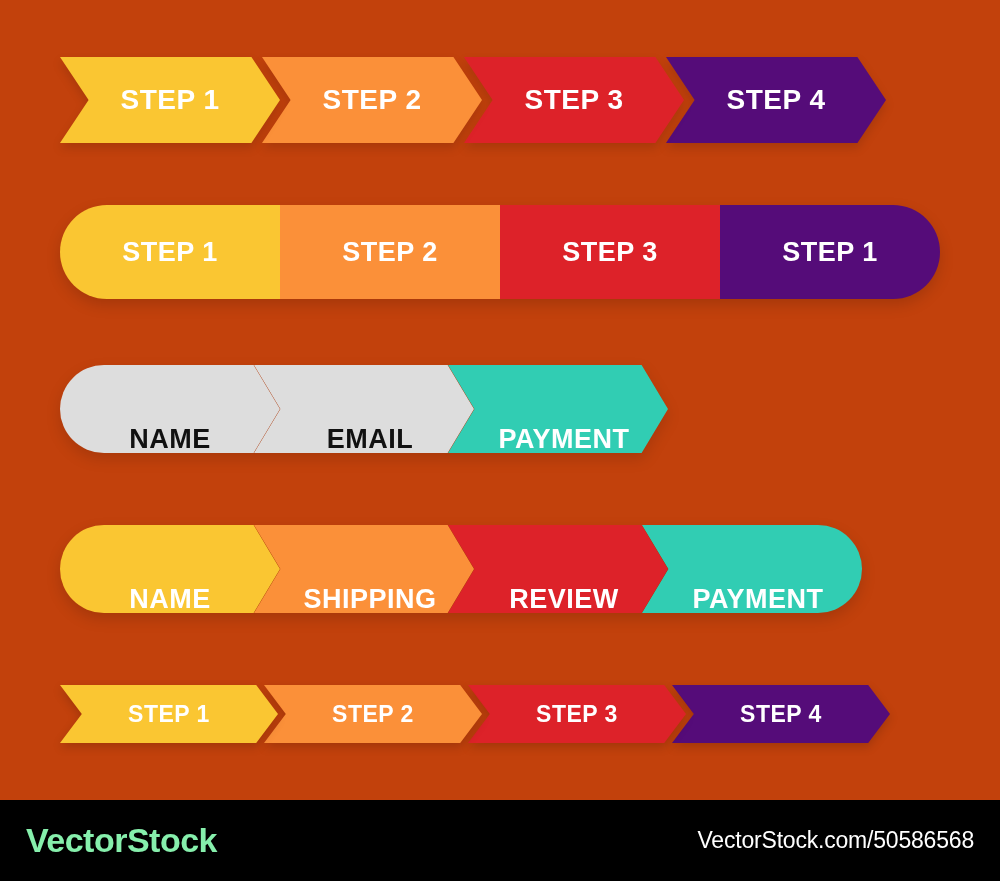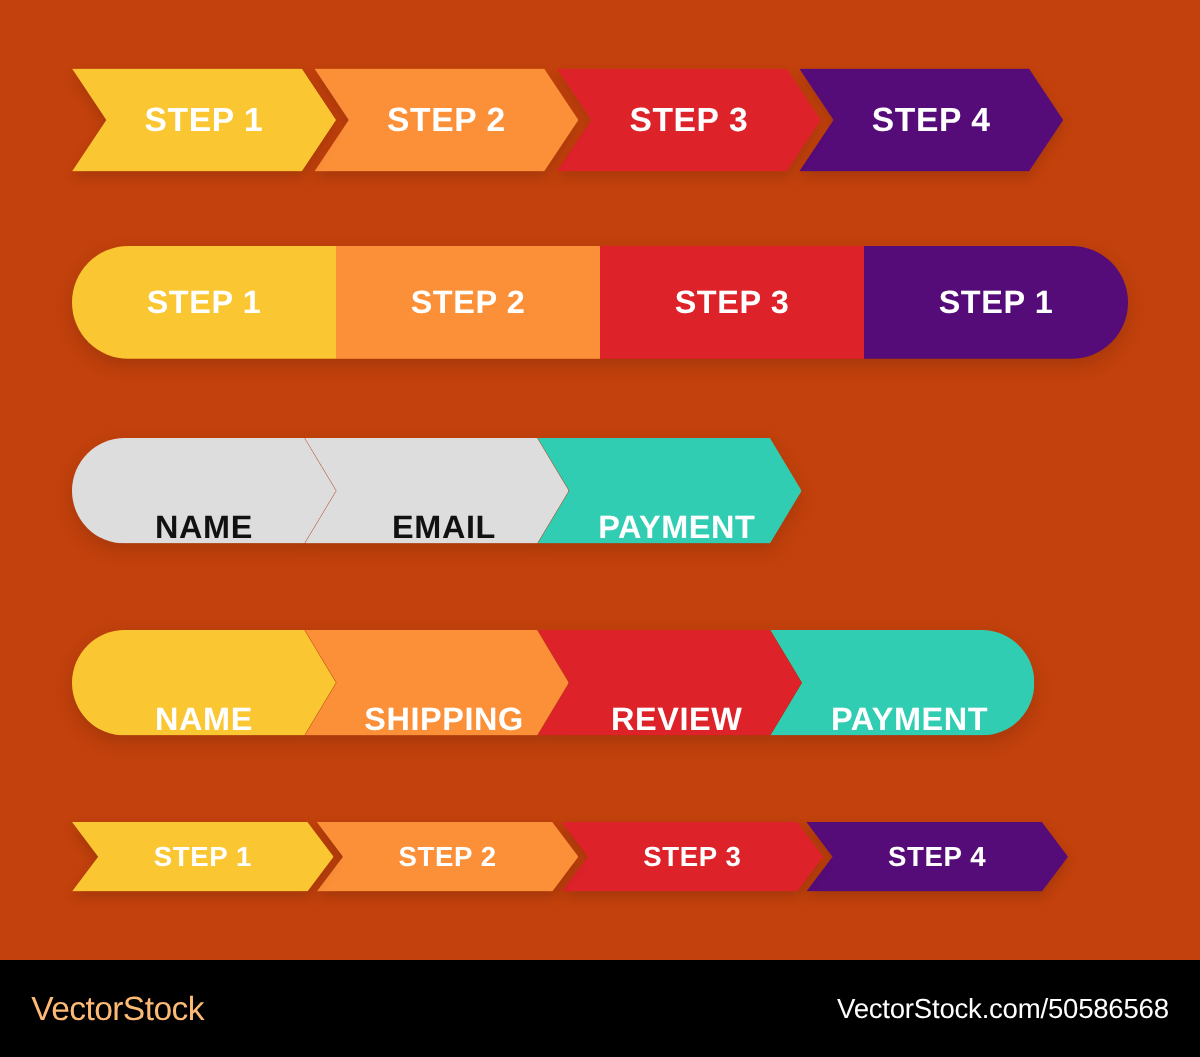--- a/index.html
+++ b/index.html
@@ -138,23 +138,23 @@
     width: 1000px;
     height: 81px;
     background: #000000;
     display: flex;
     align-items: center;
     justify-content: space-between;
     box-sizing: border-box;
     padding: 0 26px;
   }
   #footer .brand {
-    color: #fdba74;
-    font-size: 28px;
-    font-weight: normal;
+    color: #86efac;
+    font-size: 34px;
+    font-weight: bold;
     letter-spacing: -0.5px;
     font-family: "Liberation Sans", sans-serif;
   }
   #footer .url {
     color: #ffffff;
     font-size: 23px;
     letter-spacing: -0.2px;
     font-family: "Liberation Sans", sans-serif;
   }
 </style>

